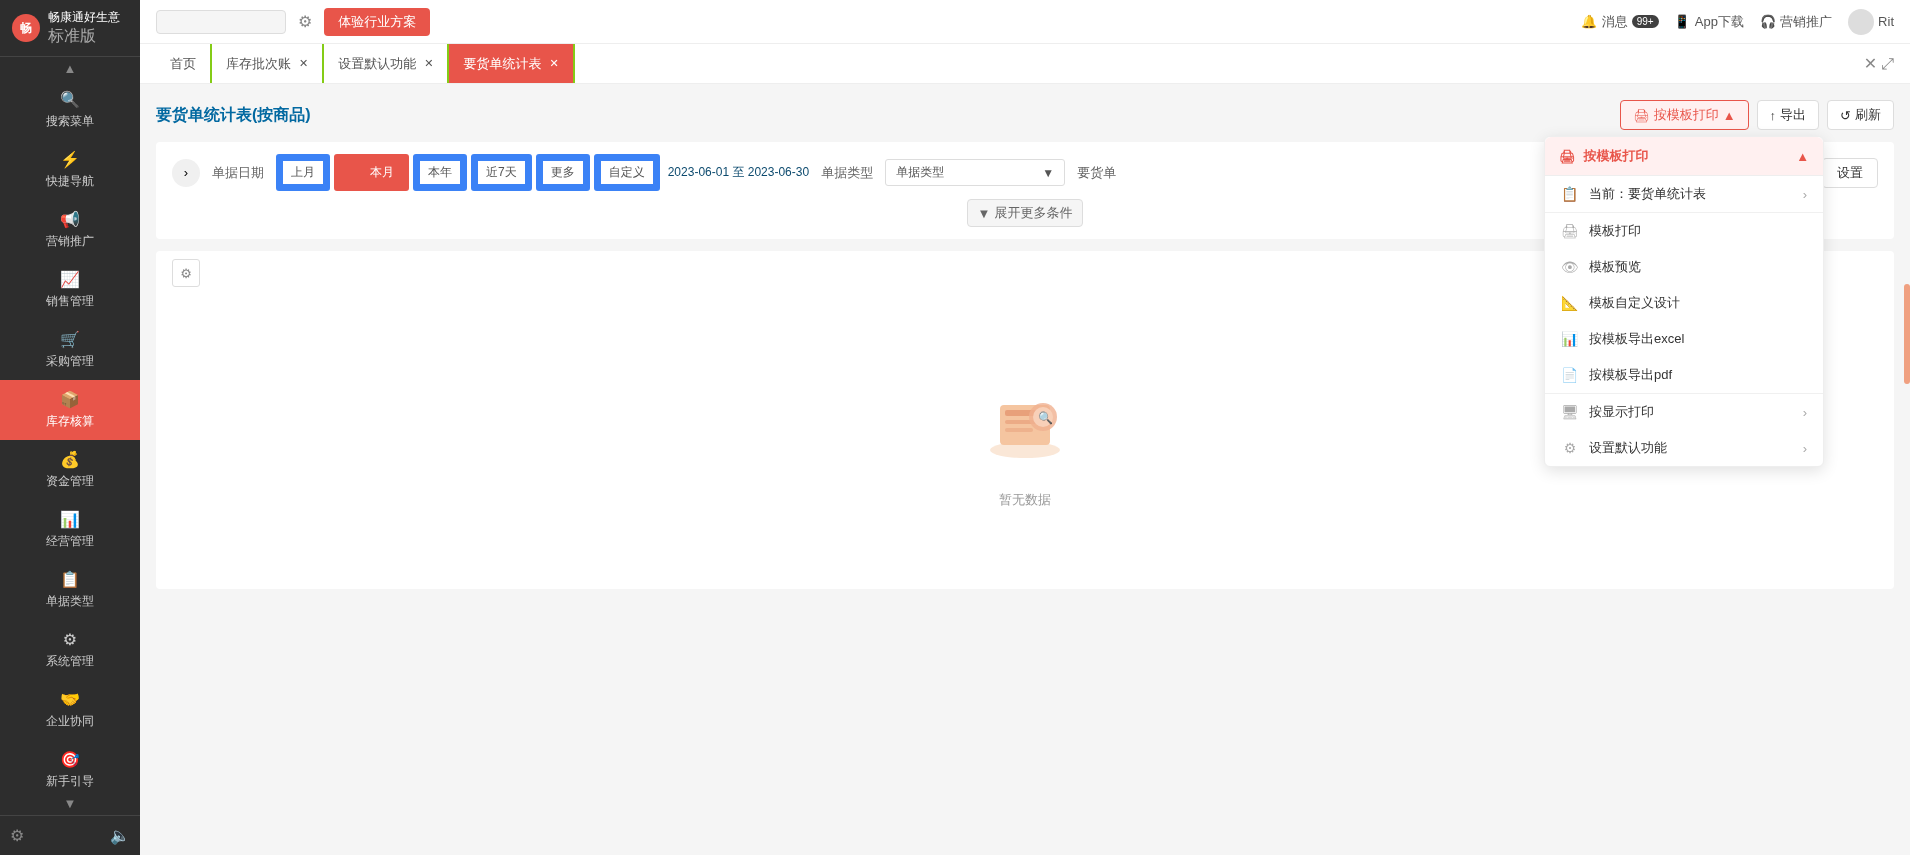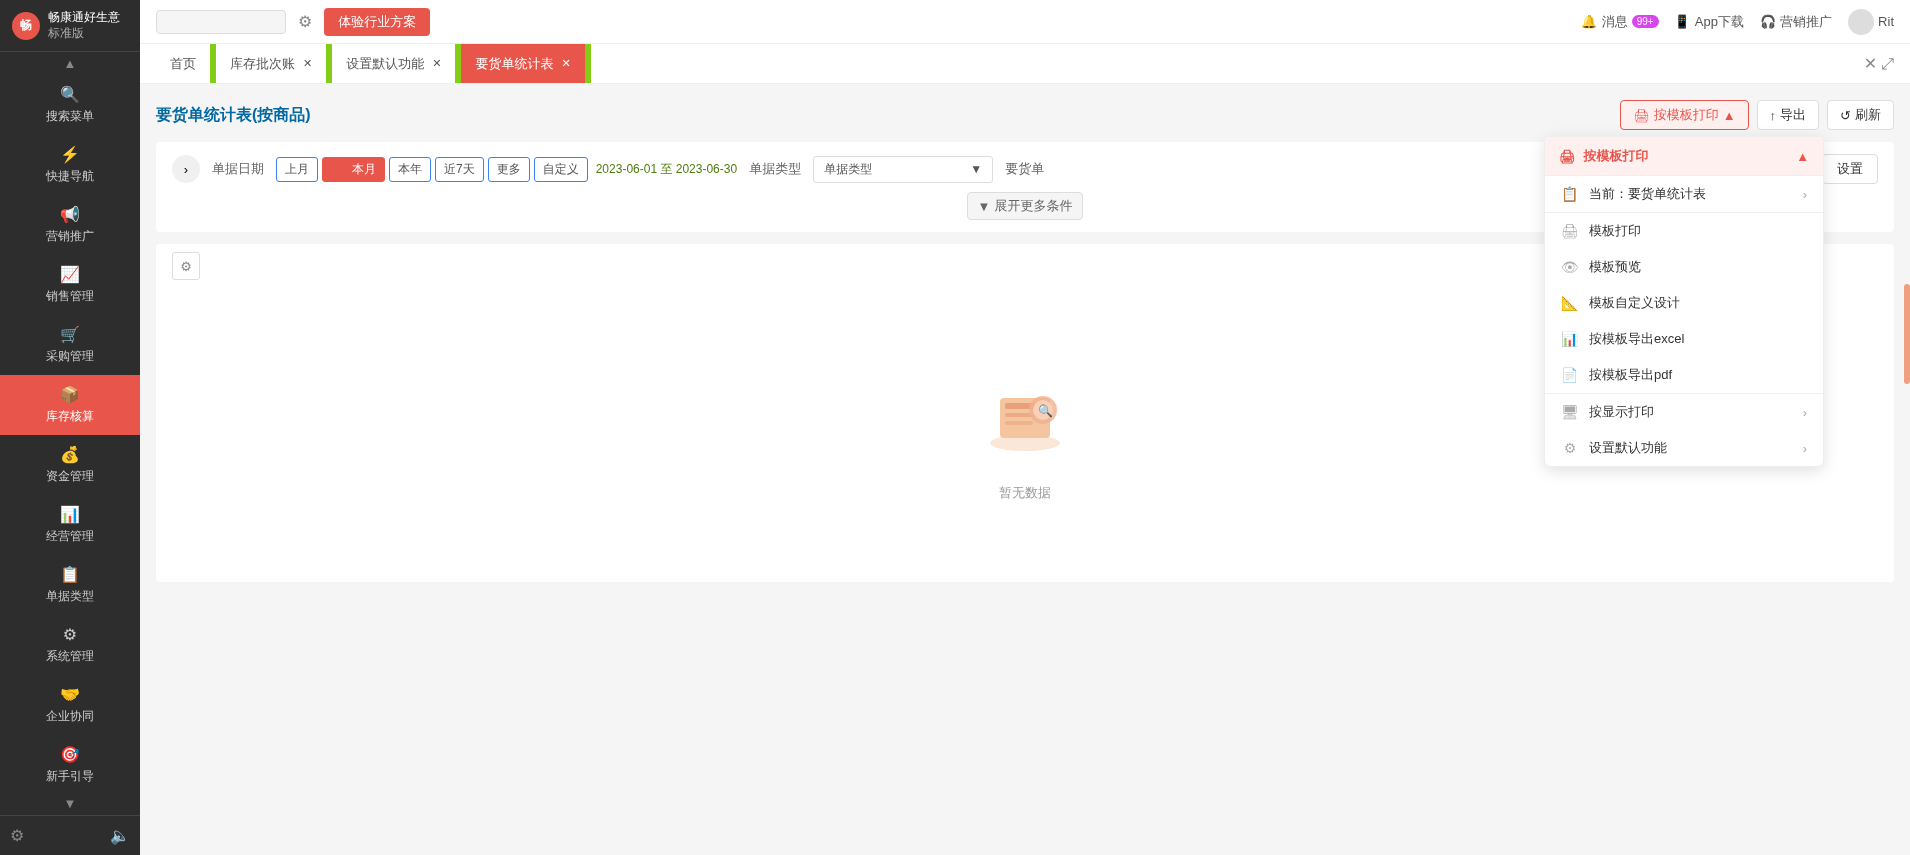--- a/index.html
+++ b/index.html
@@ -23,21 +23,21 @@
       border-bottom: 1px solid #444;
     }
     .logo-icon {
       width: 28px; height: 28px;
       background: #e8554a;
       border-radius: 50%;
       display: flex; align-items: center; justify-content: center;
       color: white; font-weight: bold; font-size: 12px;
     }
     .logo-text { color: white; font-size: 12px; line-height: 1.3; }
-    .logo-badge { font-size: 12px; color: #aaa; }
+    .logo-badge { font-size: 16px; color: #aaa; }
 
     .sidebar-nav { flex: 1; overflow-y: auto; }
     .sidebar-item {
       display: flex; flex-direction: column; align-items: center;
       padding: 10px 0;
       color: #ccc;
       cursor: pointer;
       font-size: 12px;
       gap: 4px;
     }
@@ -88,21 +88,21 @@
     .topbar-gear { color: #888; cursor: pointer; font-size: 16px; }
     .btn-experience {
       background: #e8554a; color: #ffffff;
       border: none; border-radius: 4px;
       padding: 5px 14px; font-size: 13px;
       cursor: pointer;
     }
     .topbar-right { display: flex; align-items: center; gap: 16px; }
     .topbar-right-item { display: flex; align-items: center; gap: 4px; color: #555; cursor: pointer; font-size: 13px; }
     .badge {
-      background: #d946ef; color: white;
+      background: #404040; color: white;
       border-radius: 10px; font-size: 10px;
       padding: 1px 5px; min-width: 18px; text-align: center;
     }
     .avatar { width: 26px; height: 26px; background: #ddd; border-radius: 50%; }
 
     
     .tabbar {
       background: white;
       display: flex;
       align-items: center;
@@ -112,21 +112,21 @@
       height: 40px;
       gap: 0;
     }
     .tab-item {
       display: flex; align-items: center; gap: 4px;
       padding: 0 14px;
       height: 100%;
       cursor: pointer;
       font-size: 13px;
       color: #555;
-      border-right: 6px solid #84cc16;
+      border-right: 2px solid #84cc16;
       position: relative;
     }
     .tab-item.active { background: #e8554a; color: white; border-radius: 0; }
     .tab-close { font-size: 11px; color: inherit; cursor: pointer; margin-left: 4px; }
 
     
     .page {
       flex: 1;
       overflow: auto;
       padding: 16px;
@@ -176,26 +176,26 @@
       background: #f5f5f5;
       border: 1px solid #ddd;
       border-radius: 4px;
       margin: 8px auto 0;
       width: fit-content;
     }
 
     .filter-label { font-size: 13px; color: #666; white-space: nowrap; }
     .filter-dates { display: flex; align-items: center; gap: 4px; }
     .date-btn {
-      padding: 3px 8px; border: 1px solid #3b82f6;
+      padding: 3px 8px; border: 7px solid #3b82f6;
       background: white; border-radius: 3px;
       cursor: pointer; font-size: 12px; color: #555;
     }
     .date-btn.active { background: #e8554a; color: white; border-color: #e8554a; padding-left: 29px; }
-    .date-range { font-size: 12px; color: #4d7c0f; margin-left: 4px; }
+    .date-range { font-size: 12px; color: #0c4a6e; margin-left: 4px; }
 
     .filter-select {
       display: flex; align-items: center; gap: 4px;
       border: 1px solid #ddd; border-radius: 3px;
       padding: 4px 10px; background: white;
       cursor: pointer; font-size: 12px; color: #555;
       min-width: 180px; justify-content: space-between;
     }
 
     

